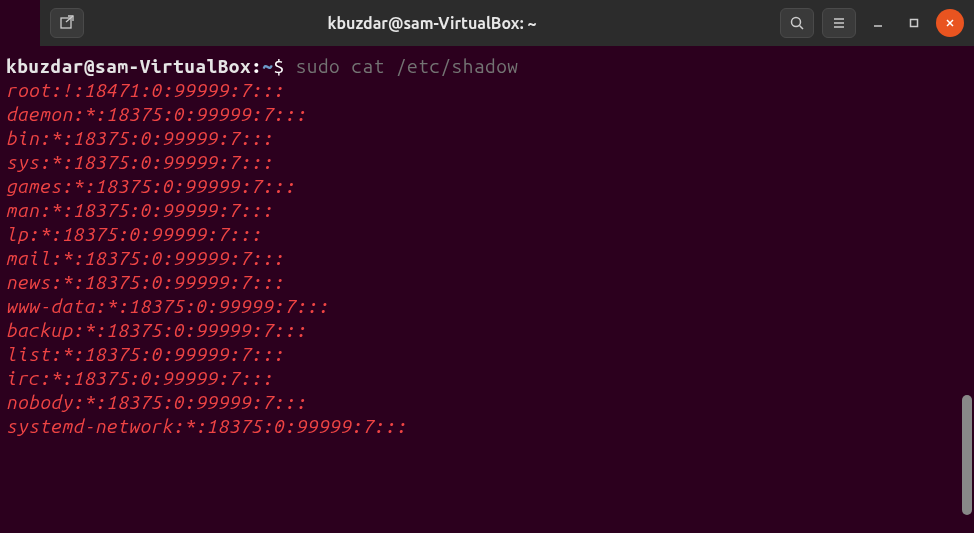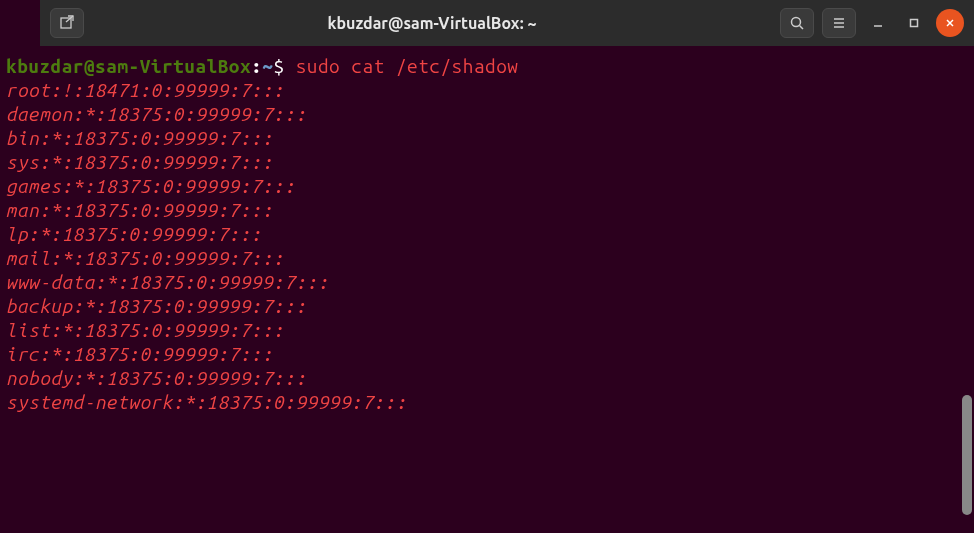--- a/index.html
+++ b/index.html
@@ -58,25 +58,25 @@
     .win-btn.close { background: #e95420; }
     .win-btn svg { width: 12px; height: 12px; }
     .terminal {
       padding: 8px 6px;
       font-size: 19px;
       line-height: 24px;
       color: #ffffff;
       letter-spacing: 0.5px;
     }
     .prompt-line { white-space: pre; }
-    .user-host { color: #4d7c0f; font-weight: bold; }
+    .user-host { color: #e5e5e5; font-weight: bold; }
     .colon { color: #ffffff; font-weight: bold; }
     .path { color: #6c9ac8; font-weight: bold; }
     .dollar { color: #ffffff; }
-    .command { color: #ef4444; }
+    .command { color: #737373; }
     .output-line { color: #ef4444; white-space: pre; font-style: italic; }
     .scrollbar {
       position: absolute;
       right: 2px;
       top: 395px;
       width: 10px;
       height: 120px;
       background: #888;
       border-radius: 5px;
     }
@@ -130,20 +130,21 @@
   <div class="prompt-line"><span class="user-host">kbuzdar@sam-VirtualBox</span><span class="colon">:</span><span class="path">~</span><span class="dollar">$ </span><span class="command">sudo cat /etc/shadow</span></div>
   <div id="output-container">
       <div class="output-line">root:!:18471:0:99999:7:::</div>
       <div class="output-line">daemon:*:18375:0:99999:7:::</div>
       <div class="output-line">bin:*:18375:0:99999:7:::</div>
       <div class="output-line">sys:*:18375:0:99999:7:::</div>
       <div class="output-line">games:*:18375:0:99999:7:::</div>
       <div class="output-line">man:*:18375:0:99999:7:::</div>
       <div class="output-line">lp:*:18375:0:99999:7:::</div>
       <div class="output-line">mail:*:18375:0:99999:7:::</div>
+      <div class="output-line">news:*:18375:0:99999:7:::</div>
       <div class="output-line">www-data:*:18375:0:99999:7:::</div>
       <div class="output-line">backup:*:18375:0:99999:7:::</div>
       <div class="output-line">list:*:18375:0:99999:7:::</div>
       <div class="output-line">irc:*:18375:0:99999:7:::</div>
       <div class="output-line">nobody:*:18375:0:99999:7:::</div>
       <div class="output-line">systemd-network:*:18375:0:99999:7:::</div>
     </div>
 </div>
 
 <div class="scrollbar"></div>

